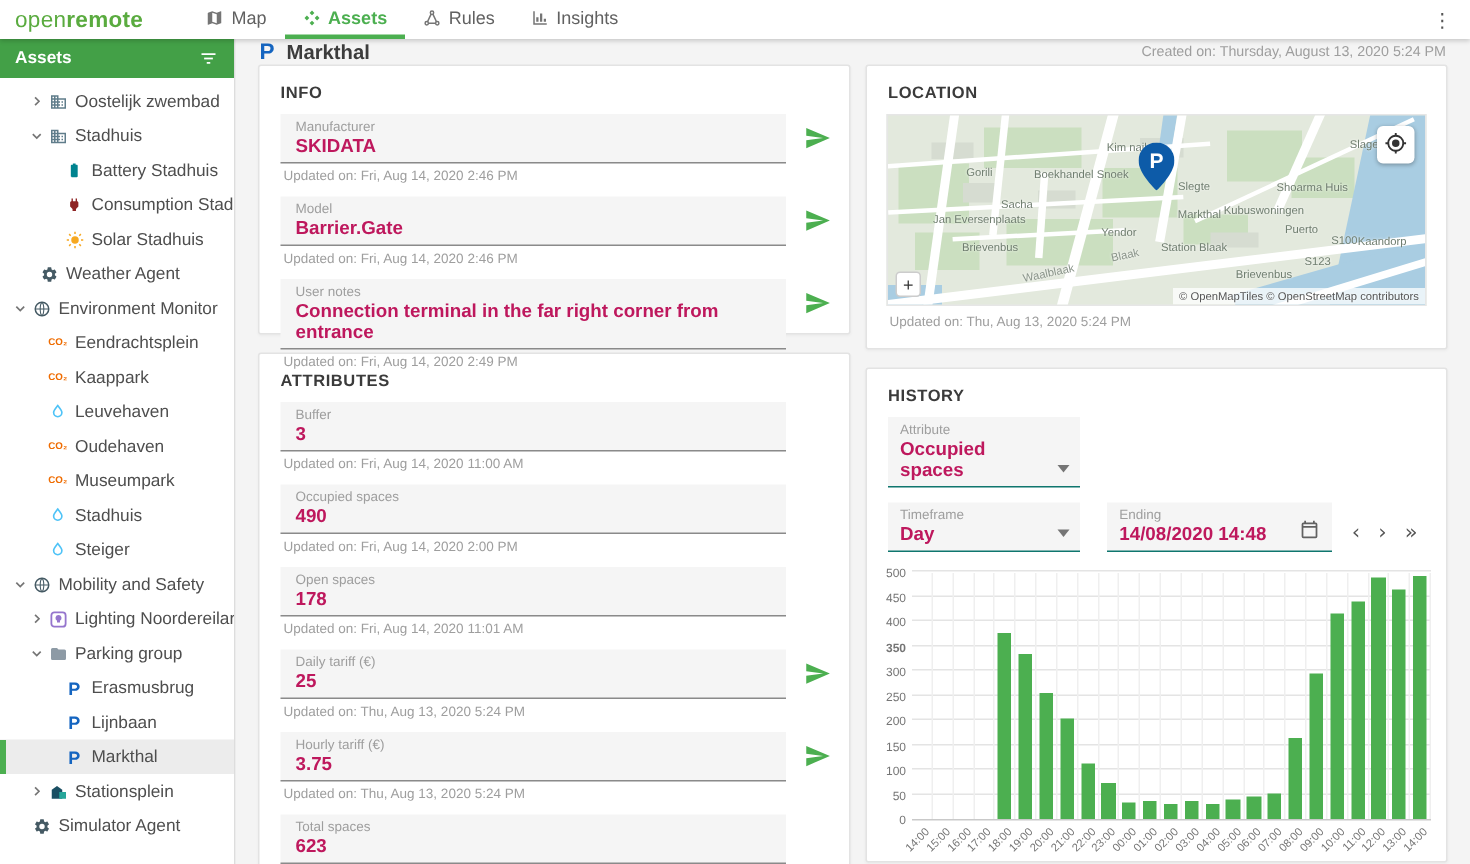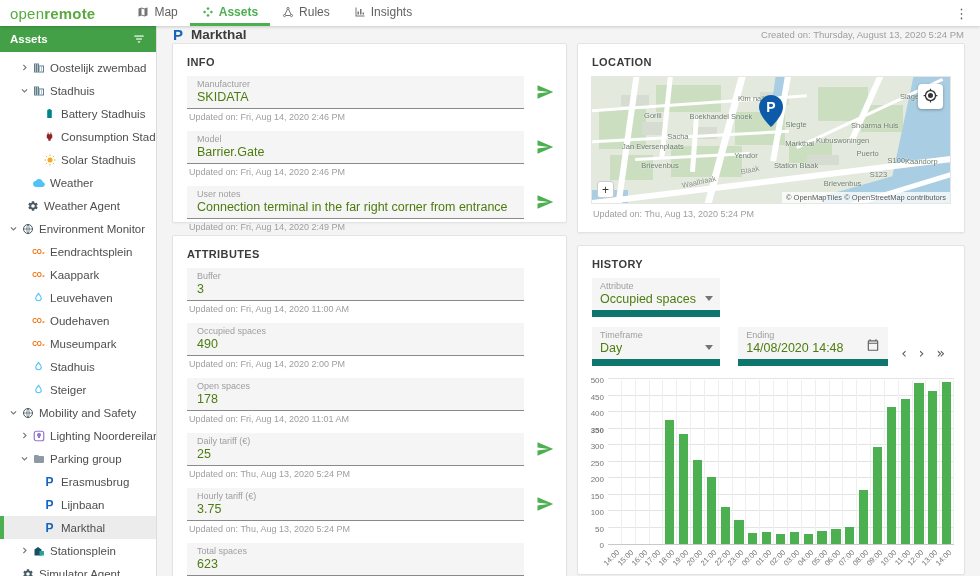--- a/index.html
+++ b/index.html
@@ -51,21 +51,21 @@
     box-shadow:0 1px 2px rgba(0,0,0,.04); }
   .p-title { padding:12px 14px 8px; font-size:11px; font-weight:bold; letter-spacing:.4px; color:#3b3b3b; }
   .panel-info { height:180px; } .panel-loc { height:190px; } .panel-hist { height:330px; }
 
   
   .fields { padding:0 0 6px 14px; }
   .field-row { display:flex; align-items:flex-start; margin-bottom:9px; }
   .field-main { flex:1; }
   .fbox { background:#f5f5f5; border-bottom:1px solid #8a8a8a; padding:3px 10px 4px; cursor:text; }
   .f-label { font-size:9px; color:#9e9e9e; margin-bottom:1px; }
-  .f-value { font-size:12.5px; color:#4d7c0f; }
+  .f-value { font-size:12.5px; color:#be185d;font-weight:bold; }
   .f-upd { font-size:9px; color:#9e9e9e; margin-top:3px; padding-left:2px; }
   .gutter { width:42px; flex:none; display:flex; justify-content:center; padding-top:7px; }
   .send-btn { background:none; border:none; cursor:pointer; display:flex; padding:0; }
 
   
   .map { position:relative; height:128px; margin:0 13px; overflow:hidden; background:#e3e9dd;
     border:1px solid #e6e6e6; cursor:grab; }
   .map .road { position:absolute; background:#fff; }
   .map .park { position:absolute; background:#cbdfc0; }
   .map .water { position:absolute; background:#a9cde2; }
@@ -78,21 +78,21 @@
   .map .pin { position:absolute; left:50%; top:14%; width:24px; transform:translateX(-50%); }
   .map .btn-locate { position:absolute; top:7px; right:7px; width:25px; height:25px; background:#fff;
     border:none; border-radius:4px; box-shadow:0 1px 3px rgba(0,0,0,.3); display:flex;
     align-items:center; justify-content:center; cursor:pointer; }
   .map .btn-zoomin { position:absolute; left:5px; bottom:5px; width:17px; height:17px; background:#fff;
     border:1px solid #ccc; border-radius:3px; font-size:12px; line-height:1; color:#333; cursor:pointer; }
   .loc-upd { font-size:9px; color:#9e9e9e; margin:5px 15px 8px; }
 
   
   .hist-controls { padding:0 14px; }
-  .selbox { background:#f5f5f5; border-bottom:7px solid #0f766e; padding:3px 8px 4px; position:relative;
+  .selbox { background:#f5f5f5; border-bottom:1px solid #0f766e; padding:3px 8px 4px; position:relative;
     cursor:pointer; }
   .selbox .f-value { padding-right:14px; }
   .caret { position:absolute; right:7px; bottom:9px; width:0; height:0; border-left:4px solid transparent;
     border-right:4px solid transparent; border-top:5px solid #757575; }
   .attr-sel { width:128px; margin-bottom:10px; }
   .row2 { display:flex; align-items:flex-end; margin-bottom:8px; }
   .tf-sel { width:128px; }
   .end-box { width:150px; margin-left:auto; display:flex; align-items:flex-end; gap:6px; cursor:pointer; }
   .end-box .ebody { flex:1; }
   .cal { display:flex; padding-bottom:3px; }
@@ -226,29 +226,20 @@
           <span class="exp"></span>
           <span class="ticon">
             <svg viewBox="0 0 24 24" width="12" height="12">
               <circle cx="12" cy="12" r="5" fill="#f6a821"></circle>
               <g stroke="#f6a821" stroke-width="2">
                 <path d="M12 1v3M12 20v3M1 12h3M20 12h3M4.2 4.2l2.1 2.1M17.7 17.7l2.1 2.1M19.8 4.2l-2.1 2.1M6.3 17.7l-2.1 2.1"></path>
               </g>
             </svg>
           </span>
           <span>Solar Stadhuis</span>
-        </div>
-        <div class="tree-row" style="padding-left: 19px;">
-          <span class="exp"></span>
-          <span class="ticon">
-            <svg viewBox="0 0 24 24" width="12" height="12" fill="#4fc3f7">
-              <path d="M19.35 10.04A7.49 7.49 0 0012 4C9.11 4 6.6 5.64 5.35 8.04A5.994 5.994 0 000 14c0 3.31 2.69 6 6 6h13a5 5 0 00.35-9.96z"></path>
-            </svg>
-          </span>
-          <span>Weather</span>
         </div>
         <div class="tree-row" style="padding-left: 13px;">
           <span class="exp"></span>
           <span class="ticon">
             <svg viewBox="0 0 24 24" width="12" height="12" fill="#455a64">
               <path d="M19.14 12.94c.04-.3.06-.61.06-.94s-.02-.64-.07-.94l2.03-1.58c.18-.14.23-.41.12-.61l-1.92-3.32a.49.49 0 00-.59-.22l-2.39.96c-.5-.38-1.03-.7-1.62-.94L14.4 2.81a.486.486 0 00-.48-.41h-3.84c-.24 0-.43.17-.47.41l-.36 2.54c-.59.24-1.13.57-1.62.94l-2.39-.96a.49.49 0 00-.59.22L2.74 8.87c-.12.21-.08.47.12.61l2.03 1.58c-.05.3-.09.63-.09.94s.02.64.07.94l-2.03 1.58a.49.49 0 00-.12.61l1.92 3.32c.12.22.37.29.59.22l2.39-.96c.5.38 1.03.7 1.62.94l.36 2.54c.05.24.24.41.48.41h3.84c.24 0 .44-.17.47-.41l.36-2.54c.59-.24 1.13-.56 1.62-.94l2.39.96c.22.08.47 0 .59-.22l1.92-3.32a.49.49 0 00-.12-.61l-2.01-1.58zM12 15.6a3.6 3.6 0 110-7.2 3.6 3.6 0 010 7.2z"></path>
             </svg>
           </span>
           <span>Weather Agent</span>
         </div>

